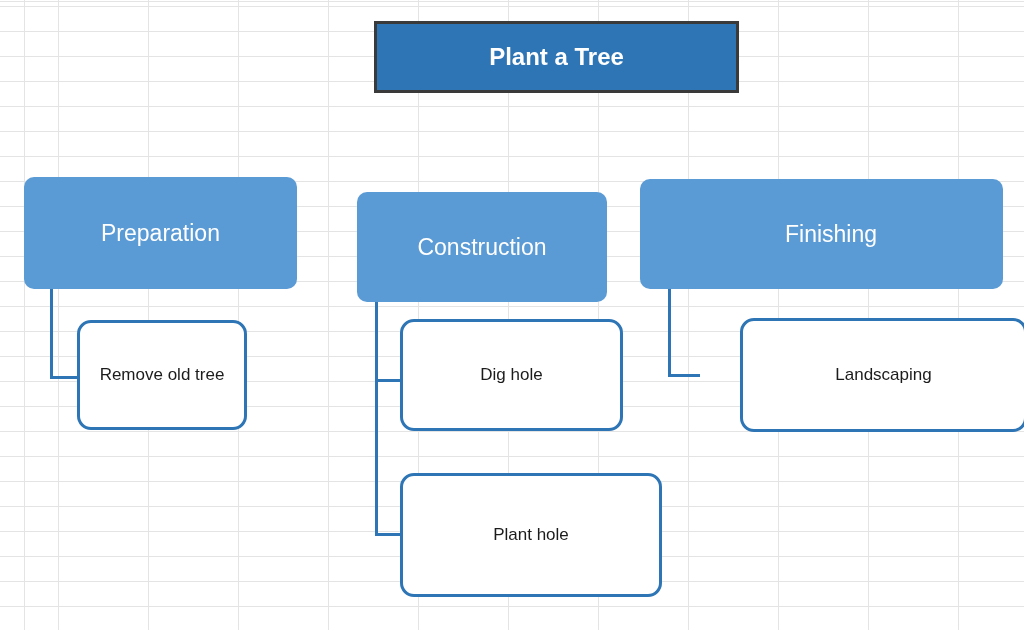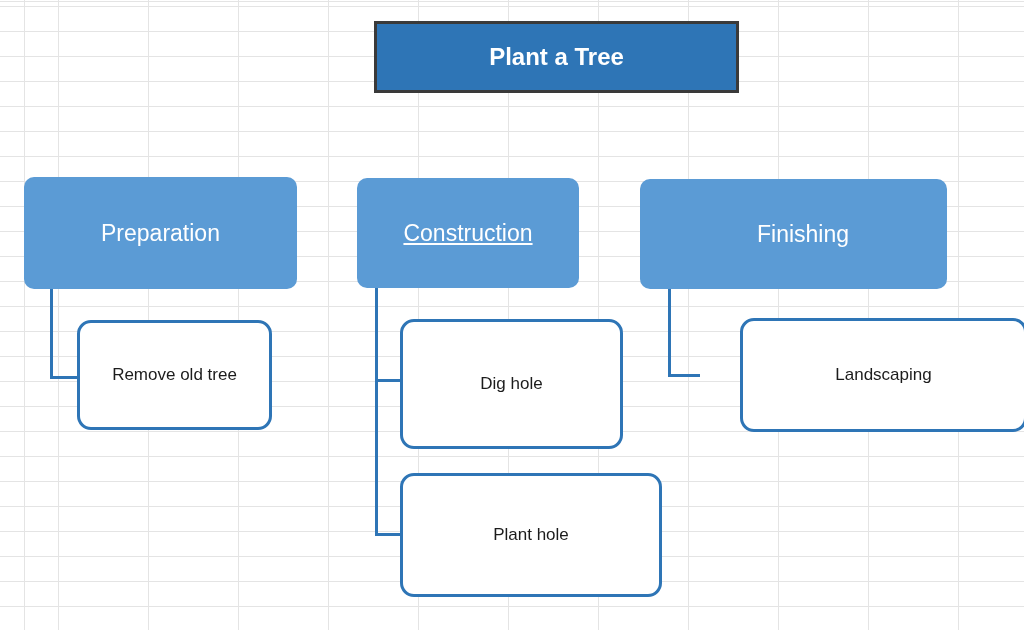--- a/index.html
+++ b/index.html
@@ -40,31 +40,31 @@
     color:var(--title-text);
     font-size:24px;font-weight:bold;margin-left:12px;
   }
   .node-phase{
     background:var(--phase-fill);
     border-radius:10px;
     color:var(--phase-text);
     font-size:23px;
   }
   .phase-preparation{left:24px;top:177px;width:273px;height:112px;}
-  .phase-construction{left:357px;top:178px;width:222px;height:110px;text-decoration:underline;}
-  .phase-finishing{left:640px;top:179px;width:307px;height:110px;padding-left:19px;}
+  .phase-construction{left:357px;top:192px;width:250px;height:110px;}
+  .phase-finishing{left:640px;top:179px;width:363px;height:110px;padding-left:19px;}
   .node-task{
     background:var(--task-fill);
     border:3px solid var(--task-border);
     border-radius:14px;
     color:var(--task-text);
     font-size:17px;
   }
-  .task-remove{left:77px;top:320px;width:195px;height:110px;}
-  .task-dig{left:400px;top:319px;width:223px;height:130px;}
+  .task-remove{left:77px;top:320px;width:170px;height:110px;}
+  .task-dig{left:400px;top:319px;width:223px;height:112px;}
   .task-plant{left:400px;top:473px;width:262px;height:124px;}
   .task-landscaping{left:700px;top:318px;width:287px;height:114px;margin-left:40px;}
   .conn{position:absolute;background:var(--connector);}
   .conn-prep-v{left:50px;top:289px;width:3px;height:90px;}
   .conn-prep-h{left:50px;top:376px;width:27px;height:3px;}
   .conn-con-v{left:375px;top:288px;width:3px;height:248px;}
   .conn-con-h1{left:375px;top:379px;width:25px;height:3px;}
   .conn-con-h2{left:375px;top:533px;width:25px;height:3px;}
   .conn-fin-v{left:668px;top:289px;width:3px;height:88px;}
   .conn-fin-h{left:668px;top:374px;width:32px;height:3px;}

